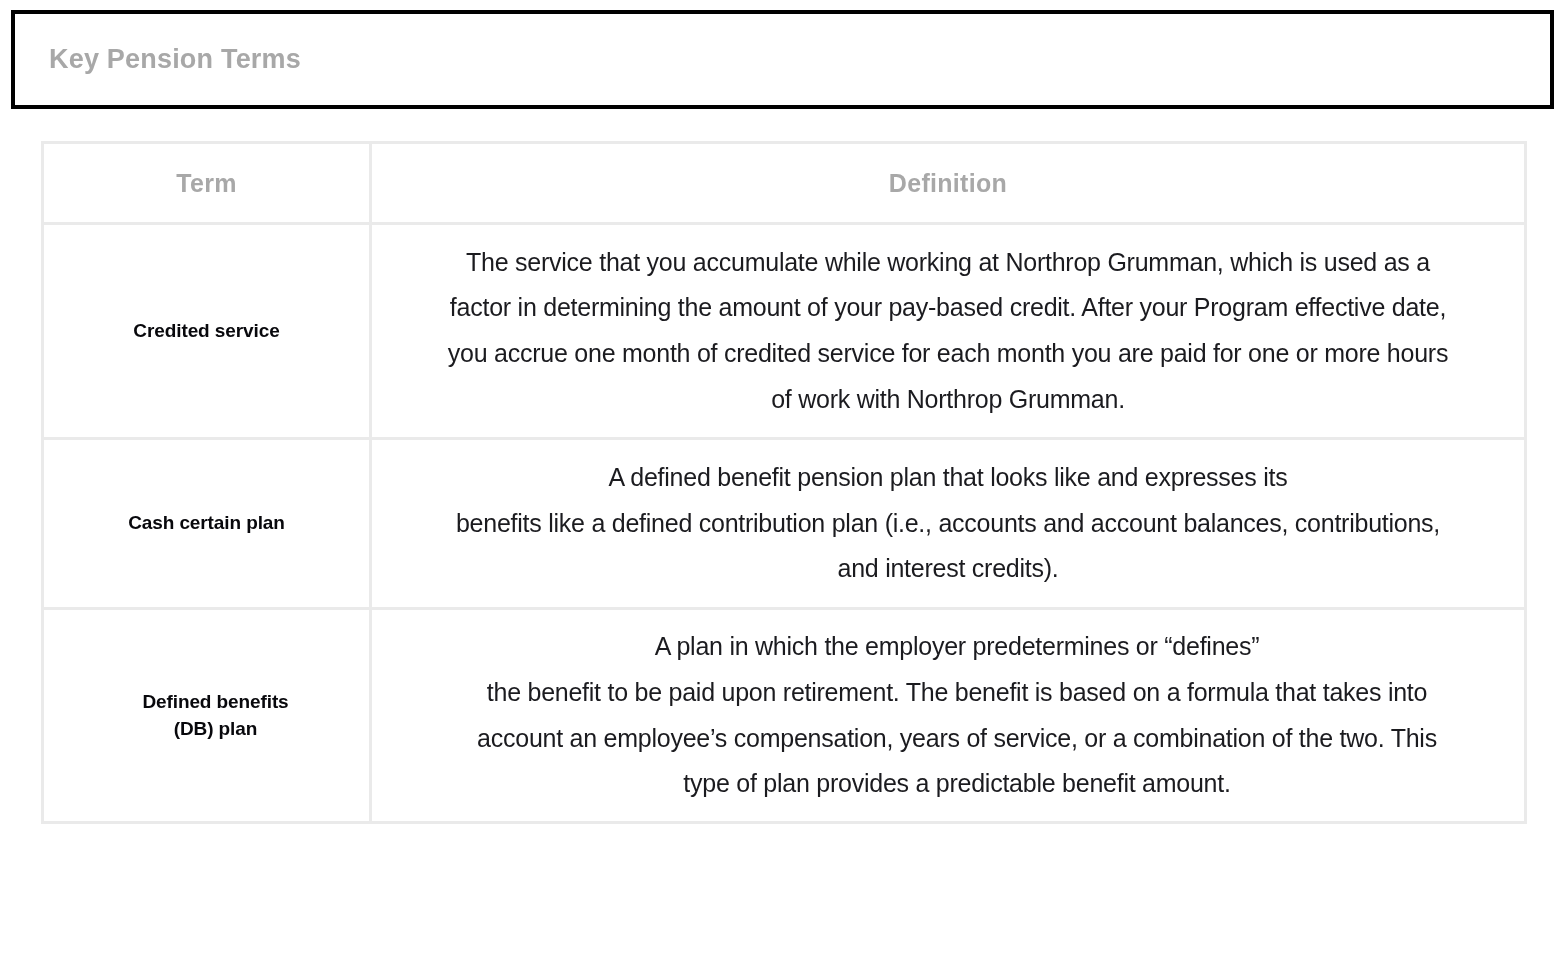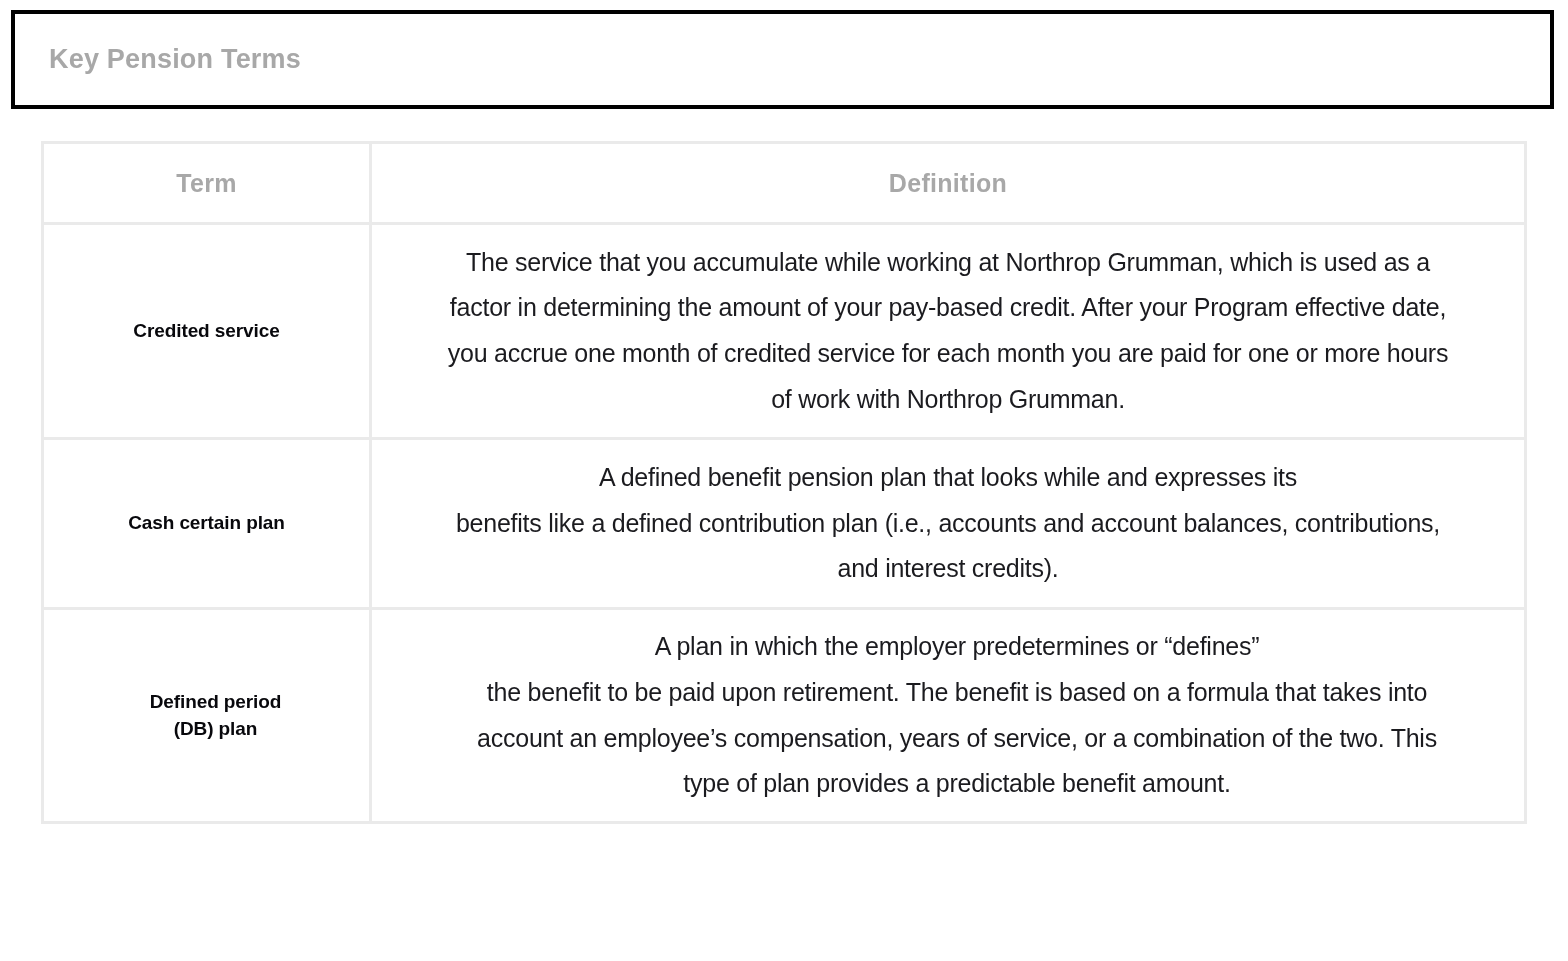--- a/index.html
+++ b/index.html
@@ -142,29 +142,29 @@
           <span class="def-line">of work with Northrop Grumman.</span>
         </td>
       </tr>
 
 
       <tr class="row-3">
         <td class="term-cell">
           <span class="term-line">Cash certain plan</span>
         </td>
         <td class="def-cell">
-          <span class="def-line">A defined benefit pension plan that looks while and expresses its</span>
+          <span class="def-line">A defined benefit pension plan that looks like and expresses its</span>
           <span class="def-line">benefits like a defined contribution plan (i.e., accounts and account balances, contributions,</span>
           <span class="def-line">and interest credits).</span>
         </td>
       </tr>
 
       <tr class="row-4">
         <td class="term-cell">
-          <span class="term-line">Defined period</span>
+          <span class="term-line">Defined benefits</span>
           <span class="term-line">(DB) plan</span>
         </td>
         <td class="def-cell">
           <span class="def-line">A plan in which the employer predetermines or “defines”</span>
           <span class="def-line">the benefit to be paid upon retirement. The benefit is based on a formula that takes into</span>
           <span class="def-line">account an employee’s compensation, years of service, or a combination of the two. This</span>
           <span class="def-line">type of plan provides a predictable benefit amount.</span>
         </td>
       </tr>
 

